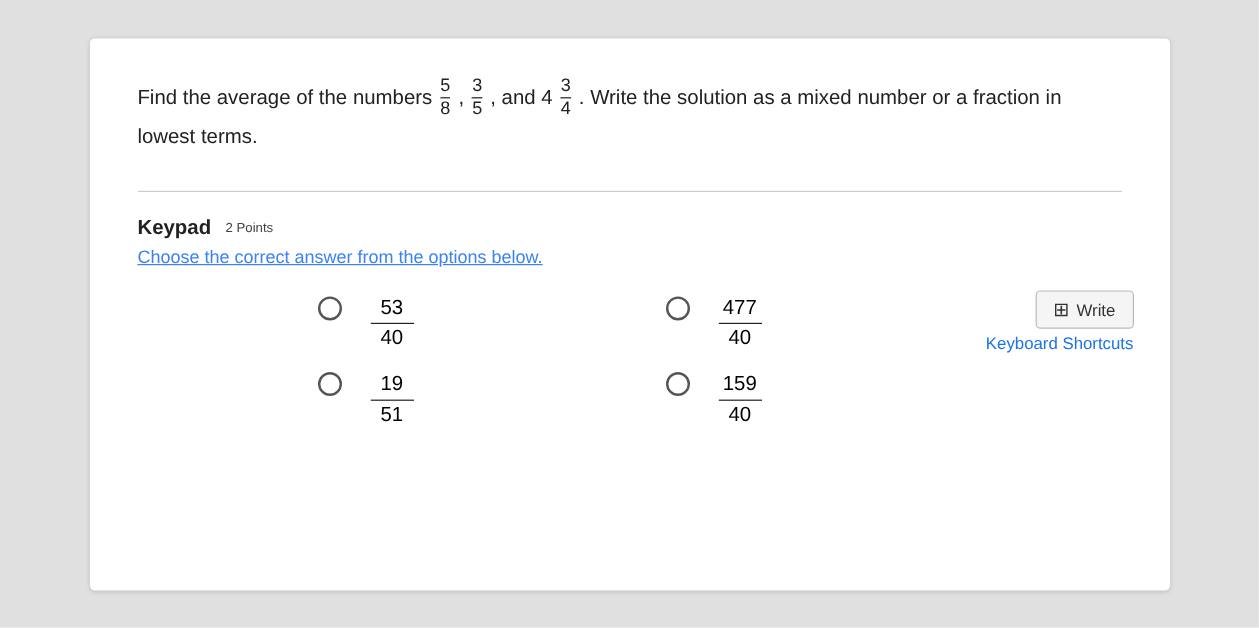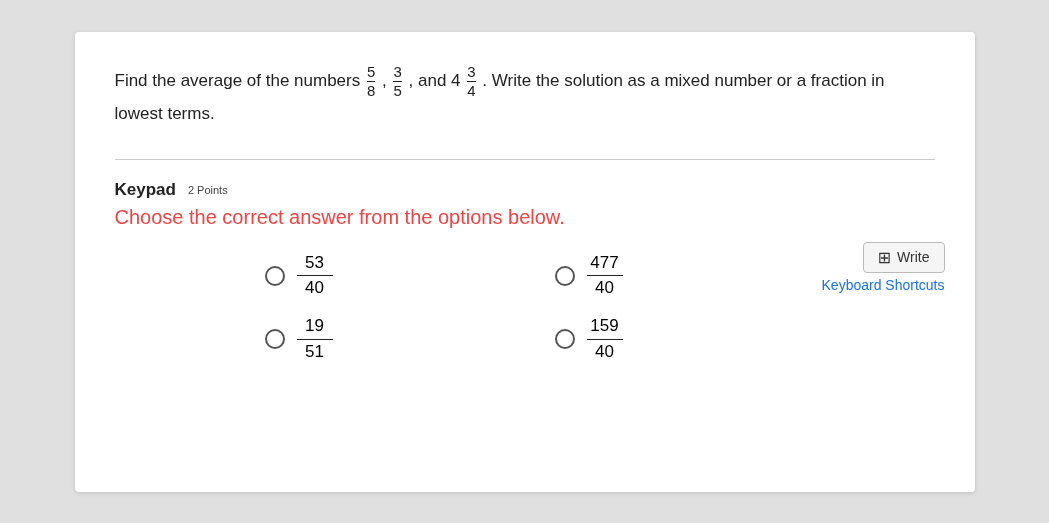--- a/index.html
+++ b/index.html
@@ -89,35 +89,36 @@
     .keypad-icon {
       font-size: 16px;
     }
     .keyboard-shortcuts {
       font-size: 14px;
       color: #1a73e8;
       cursor: pointer;
       text-decoration: none;
     }
     .choose-text {
-      font-size: 20px;
-      color: #ef4444;
+      font-size: 15px;
+      color: #3b82f6;
       margin-bottom: 24px;
+      text-decoration: underline;
     }
     .options-grid {
       display: grid;
       grid-template-columns: 1fr 1fr;
       gap: 18px 60px;
       max-width: 520px;
       margin: 0 auto;
     }
     .option {
       display: flex;
-      align-items: center;
-      gap: 12px;
+      align-items: flex-start;
+      gap: 24px;
       cursor: pointer;
     }
     .radio-circle {
       width: 20px;
       height: 20px;
       border-radius: 50%;
       border: 2px solid #555;
       background: #fff;
       flex-shrink: 0;
       display: flex;

